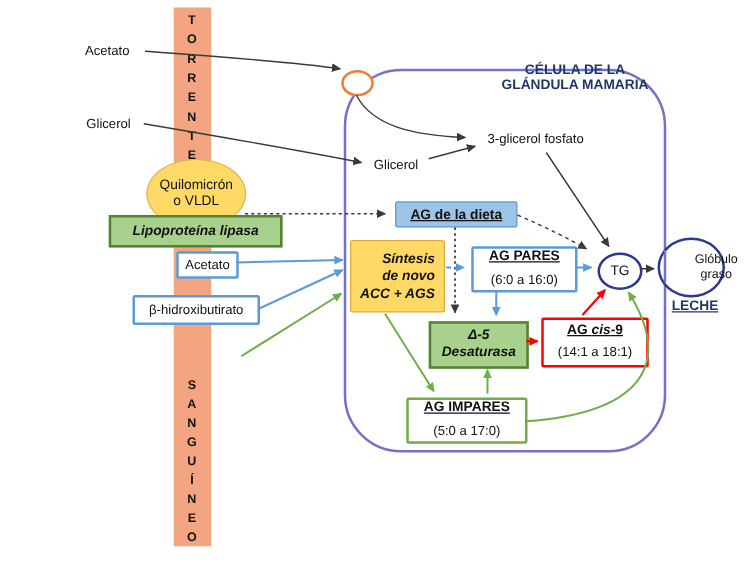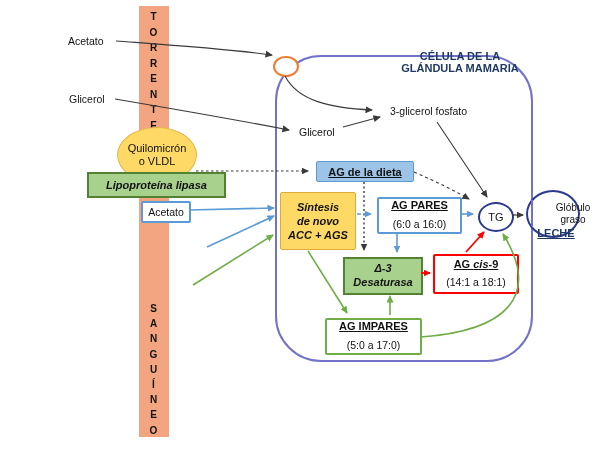--- a/index.html
+++ b/index.html
@@ -55,50 +55,53 @@
   </div>
 
   <div class="abs greenfill ctr" style="left:87px;top:172px;width:135px;height:22px;">
     <span class="bi" style="font-size:11px;">Lipoproteína lipasa</span>
   </div>
 
   <div class="abs bluebox ctr lbl" style="left:141px;top:201px;width:46px;height:18px;">
     <span>Acetato</span>
   </div>
 
+  <div class="abs bluebox ctr lbl" style="left:106px;top:236px;width:98px;height:20px;">
+    <span>β-hidroxibutirato</span>
+  </div>
 
 
   <div class="abs navy ctr title2" style="left:390px;top:50px;width:140px;white-space:pre-line;text-align:center;">CÉLULA DE LA
 GLÁNDULA MAMARIA</div>
 
   <div class="abs ellipse" style="left:273px;top:56px;width:22px;height:17px;background:#fff;border:2px solid #ED7D31;"></div>
 
   <div class="abs lbl" style="left:299px;top:126px;">Glicerol</div>
 
   <div class="abs lbl" style="left:390px;top:105px;">3-glicerol fosfato</div>
 
   <div class="abs bluefill ctr" style="left:316px;top:161px;width:96px;height:19px;">
     <span class="b" style="font-size:11px;">AG de la dieta</span>
   </div>
 
   <div class="abs yellowbox ctr" style="left:280px;top:192px;width:74px;height:56px;">
-    <span class="bi" style="font-size:11px;white-space:pre-line;line-height:1.3;">Síntesis
+    <span class="bi" style="font-size:11px;white-space:pre-line;line-height:1.3;text-align:right;">Síntesis
 de novo
 ACC + AGS</span>
   </div>
 
   <div class="abs bluebox ctr" style="left:377px;top:197px;width:81px;height:33px;justify-content:center;">
     <span style="text-align:center;line-height:1.2;">
       <span class="b" style="font-size:11px;display:block;">AG PARES</span>
       <span class="range">(6:0 a 16:0)</span>
     </span>
   </div>
 
   <div class="abs greenfill ctr" style="left:343px;top:257px;width:76px;height:34px;">
-    <span class="bi" style="font-size:11px;white-space:pre-line;line-height:1.25;">Δ-3
+    <span class="bi" style="font-size:11px;white-space:pre-line;line-height:1.25;">Δ-5
 Desaturasa</span>
   </div>
 
   <div class="abs redbox ctr" style="left:433px;top:254px;width:82px;height:36px;">
     <span style="text-align:center;line-height:1.2;">
       <span class="b" style="font-size:11px;display:block;"><span>AG </span><span style="font-style:italic;">cis</span><span>-9</span></span>
       <span class="range">(14:1 a 18:1)</span>
     </span>
   </div>
 
@@ -112,21 +115,21 @@
   <div class="abs circle-navy ctr" style="left:478px;top:202px;width:32px;height:26px;">
     <span style="font-size:11px;">TG</span>
   </div>
 
   <div class="abs circle-navy ctr" style="left:526px;top:190px;width:50px;height:44px;">
     <span class="membrane-cut"></span>
     <span class="reltxt" style="font-size:10px;white-space:pre-line;text-align:center;line-height:1.2;margin-left:40px;">Glóbulo
 graso</span>
   </div>
 
-  <div class="abs navy ctr title2" style="left:530px;top:227px;width:52px;text-decoration:underline;">LECHE</div>
+  <div class="abs navy ctr title2" style="left:530px;top:239px;width:52px;text-decoration:underline;">LECHE</div>
 
   <svg class="arrows" width="600" height="450" viewBox="0 0 600 450">
     <defs>
       <marker id="mk" markerUnits="userSpaceOnUse" markerWidth="8" markerHeight="8" refX="6.5" refY="3.5" orient="auto">
         <path d="M0,0 L7.5,3.5 L0,7 Z" fill="#3a3a3a"></path>
       </marker>
       <marker id="mb" markerUnits="userSpaceOnUse" markerWidth="8" markerHeight="8" refX="6.5" refY="3.5" orient="auto">
         <path d="M0,0 L7.5,3.5 L0,7 Z" fill="#5B9BD5"></path>
       </marker>
       <marker id="mg" markerUnits="userSpaceOnUse" markerWidth="8" markerHeight="8" refX="6.5" refY="3.5" orient="auto">

